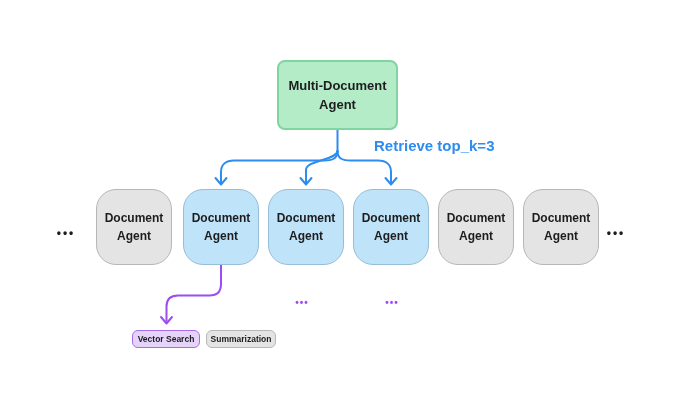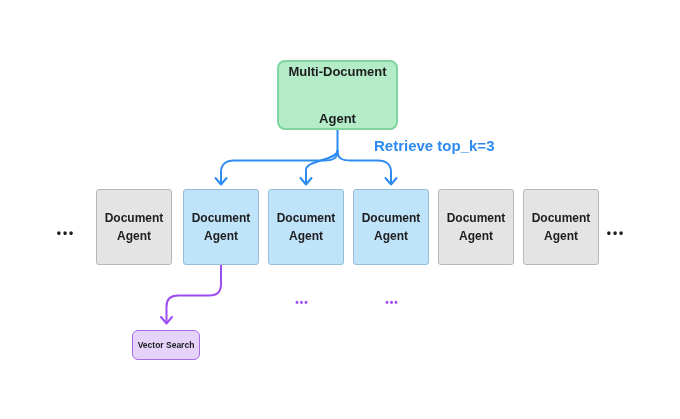--- a/index.html
+++ b/index.html
@@ -54,47 +54,46 @@
     font-weight: bold;
   }
   .root-node {
     left: 277px; top: 60px;
     width: 121px; height: 70px;
     background: var(--root-fill);
     border: 2px solid var(--root-border);
     border-radius: 8px;
     font-size: 13px;
     line-height: 19px;
-    justify-content: space-between;
   }
   .doc-node {
     top: 189px;
     width: 76px; height: 76px;
-    border-radius: 3px;
+    border-radius: 20px;
     font-size: 12px;
     line-height: 18px;
   }
   .doc-node.active {
     background: var(--active-fill);
     border: 1.5px solid var(--active-border);
   }
   .doc-node.inactive {
     background: var(--inactive-fill);
     border: 1.5px solid var(--inactive-border);
   }
   .doc-1 { left: 96px; }
   .doc-2 { left: 183px; }
   .doc-3 { left: 268px; }
   .doc-4 { left: 353px; }
   .doc-5 { left: 438px; }
   .doc-6 { left: 523px; }
 
   .tool-node {
     top: 330px;
-    height: 30px;
+    height: 18px;
     border-radius: 6px;
     font-size: 8.5px;
     line-height: 10px;
   }
   .tool-vector {
     left: 132px; width: 68px;
     background: var(--tool-purple-fill);
     border: 1.5px solid var(--tool-purple-border);
   }
   .tool-summ {
@@ -187,14 +186,17 @@
 
   <div class="ellipsis dark left">•••</div>
   <div class="ellipsis dark right">•••</div>
 
   <div class="ellipsis purple p1">•••</div>
   <div class="ellipsis purple p2">•••</div>
 
   <div class="node tool-node tool-vector">
     <span>Vector Search</span>
   </div>
+  <div class="node tool-node tool-summ">
+    <span>Summarization</span>
+  </div>
 
 </div>
 
 </body></html>

